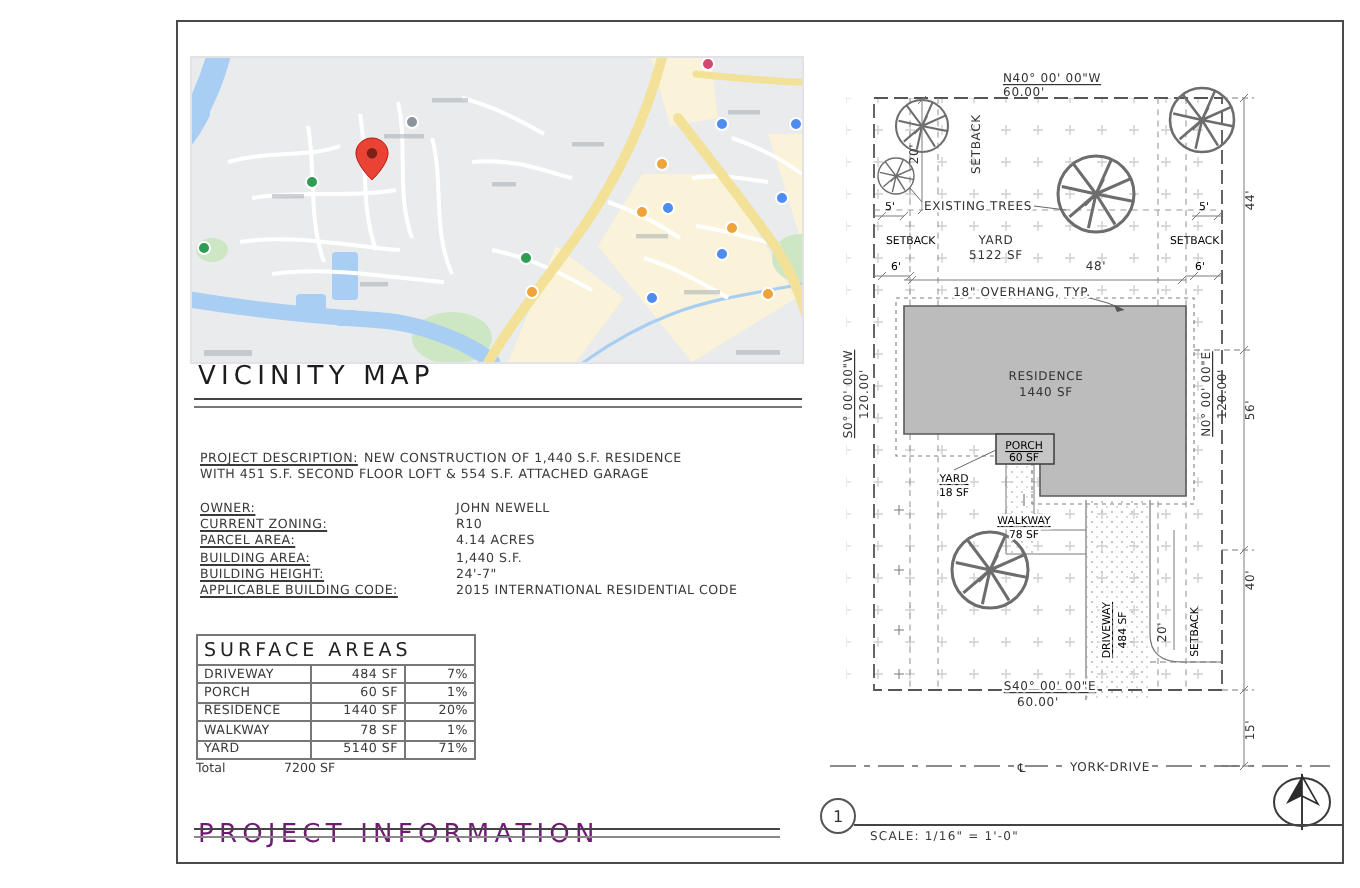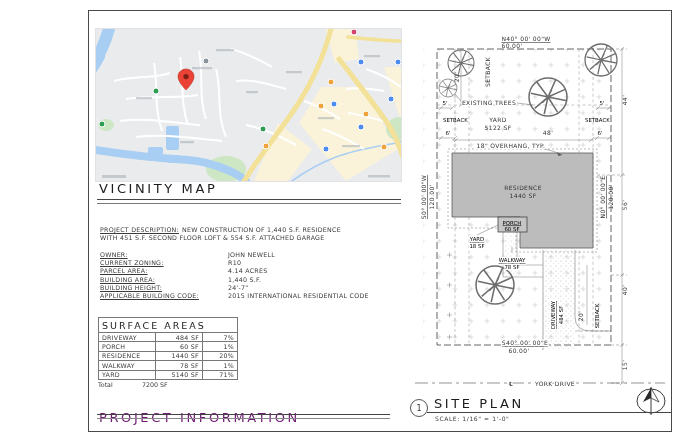--- a/index.html
+++ b/index.html
@@ -350,16 +350,15 @@
   </svg>
 
   <svg class="north" width="40" height="40" viewBox="0 0 40 40">
     <ellipse cx="20" cy="20" rx="14" ry="12" fill="none" stroke="#3a3a3a" stroke-width="1"></ellipse>
     <path d="M20,6 V34" stroke="#3a3a3a" stroke-width="1" fill="none"></path>
     <path d="M20,7 L12,21 L20,17 Z" fill="#2b2b2b"></path>
     <path d="M20,7 L28,21 L20,17 Z" fill="#ffffff" stroke="#2b2b2b" stroke-width=".8"></path>
   </svg>
 
   <div class="tb-circle">1</div>
-  <div class="tb-title">SITE PLAN</div>
   <div class="tb-rule"></div>
   <div class="tb-scale">SCALE: 1/16" = 1'-0"</div>
 </div>
 
 </body></html>

